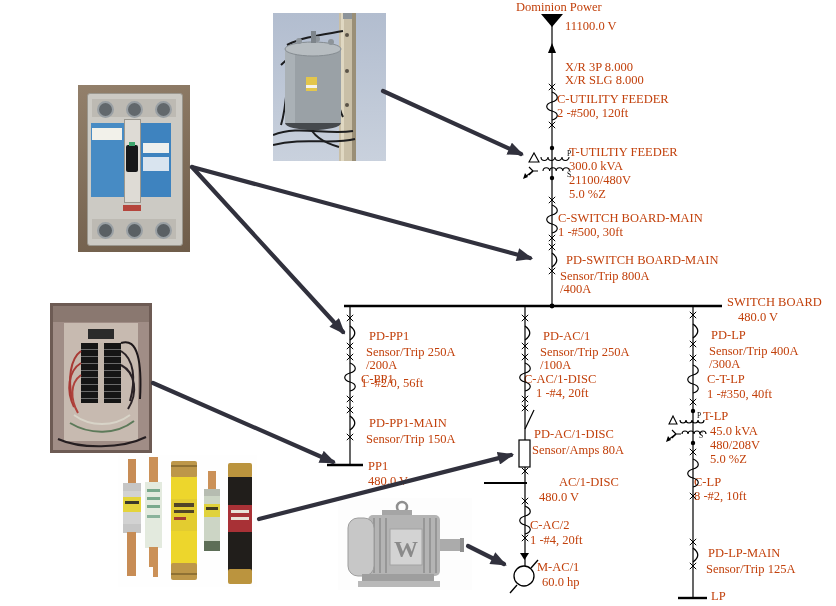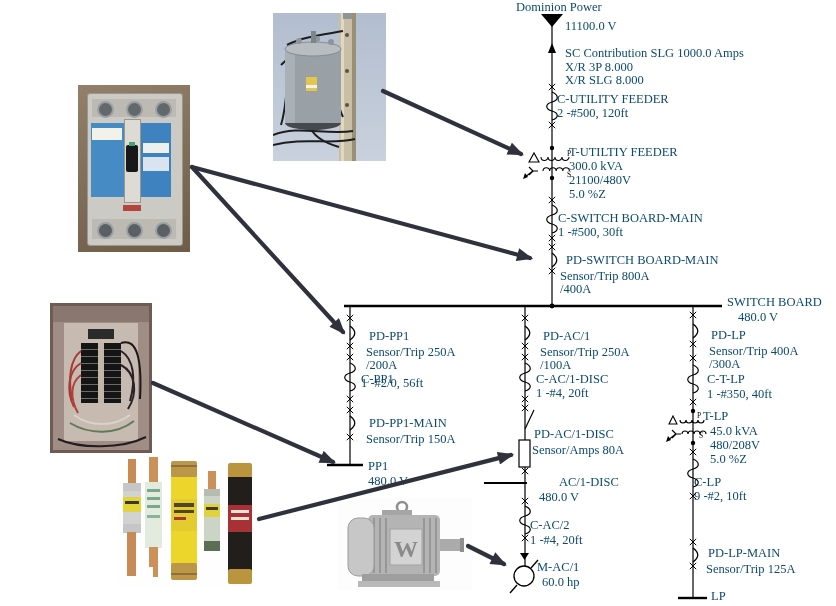--- a/index.html
+++ b/index.html
@@ -1,19 +1,19 @@
 <!DOCTYPE html>
 <html><head>
 <meta charset="utf-8">
 <style>
   html,body{margin:0;padding:0;background:#fff;}
   .stage{position:relative;width:836px;height:606px;background:#fff;overflow:hidden;
          font-family:"Liberation Serif",serif;color:#000;}
   .layer{position:absolute;left:0;top:0;pointer-events:none;}
-  .lbl{position:absolute;font-size:12.5px;line-height:13px;white-space:nowrap;color:#0c4a6e;z-index:2;}
+  .lbl{position:absolute;font-size:12.5px;line-height:13px;white-space:nowrap;color:#c2410c;z-index:2;}
   .photo{position:absolute;overflow:hidden;z-index:1;}
   .abs{position:absolute;}
   svg text{font-family:"Liberation Serif",serif;}
 </style>
 </head>
 <body>
 
 <div class="stage">
 
   <div class="photo" style="left:273px;top:13px;width:113px;height:148px;background:linear-gradient(#b2bdcf,#c9d1dd);">
@@ -158,21 +158,20 @@
       <text x="68" y="59" text-anchor="middle" font-size="24" font-weight="bold" fill="#8a8a8a" font-family="Liberation Sans, sans-serif">W</text>
       <rect x="102" y="41" width="22" height="12" fill="#ababab"></rect>
       <rect x="122" y="40" width="4" height="14" fill="#8f8f8f"></rect>
       <rect x="24" y="76" width="72" height="8" fill="#9e9e9e"></rect>
       <rect x="20" y="83" width="82" height="6" fill="#b8b8b8"></rect>
     </svg>
   </div>
 
   <div class="lbl" style="left:516px;top:1px">Dominion Power</div>
   <div class="lbl" style="left:565px;top:20px">11100.0 V</div>
-  <div class="lbl" style="left:565px;top:47px">SC Contribution SLG 1000.0 Amps</div>
   <div class="lbl" style="left:565px;top:61px">X/R 3P 8.000</div>
   <div class="lbl" style="left:565px;top:74px">X/R SLG 8.000</div>
 
   <div class="lbl" style="left:557px;top:93px">C-UTILITY FEEDER</div>
   <div class="lbl" style="left:557px;top:107px">2 -#500, 120ft</div>
 
   <div class="lbl" style="left:569px;top:146px">T-UTILTIY FEEDER</div>
   <div class="lbl" style="left:569px;top:160px">300.0 kVA</div>
   <div class="lbl" style="left:569px;top:174px">21100/480V</div>
   <div class="lbl" style="left:569px;top:188px">5.0 %Z</div>
@@ -193,42 +192,42 @@
   <div class="lbl" style="left:361px;top:373px">C-PP1</div>
   <div class="lbl" style="left:361px;top:377px">1 -#2/0, 56ft</div>
   <div class="lbl" style="left:369px;top:417px">PD-PP1-MAIN</div>
   <div class="lbl" style="left:366px;top:433px">Sensor/Trip 150A</div>
   <div class="lbl" style="left:368px;top:460px">PP1</div>
   <div class="lbl" style="left:368px;top:475px">480.0 V</div>
 
   <div class="lbl" style="left:543px;top:330px">PD-AC/1</div>
   <div class="lbl" style="left:540px;top:346px">Sensor/Trip 250A</div>
   <div class="lbl" style="left:540px;top:359px">/100A</div>
-  <div class="lbl" style="left:536px;top:373px">C-AC/1-DISC</div>
+  <div class="lbl" style="left:524px;top:373px">C-AC/1-DISC</div>
   <div class="lbl" style="left:536px;top:387px">1 -#4, 20ft</div>
   <div class="lbl" style="left:534px;top:428px">PD-AC/1-DISC</div>
   <div class="lbl" style="left:532px;top:444px">Sensor/Amps 80A</div>
   <div class="lbl" style="left:559px;top:476px">AC/1-DISC</div>
   <div class="lbl" style="left:539px;top:491px">480.0 V</div>
   <div class="lbl" style="left:530px;top:519px">C-AC/2</div>
   <div class="lbl" style="left:530px;top:534px">1 -#4, 20ft</div>
   <div class="lbl" style="left:537px;top:561px">M-AC/1</div>
   <div class="lbl" style="left:542px;top:576px">60.0 hp</div>
 
   <div class="lbl" style="left:711px;top:329px">PD-LP</div>
   <div class="lbl" style="left:709px;top:345px">Sensor/Trip 400A</div>
   <div class="lbl" style="left:709px;top:358px">/300A</div>
   <div class="lbl" style="left:707px;top:373px">C-T-LP</div>
   <div class="lbl" style="left:707px;top:388px">1 -#350, 40ft</div>
   <div class="lbl" style="left:703px;top:410px">T-LP</div>
   <div class="lbl" style="left:710px;top:425px">45.0 kVA</div>
   <div class="lbl" style="left:710px;top:439px">480/208V</div>
   <div class="lbl" style="left:710px;top:453px">5.0 %Z</div>
   <div class="lbl" style="left:694px;top:476px">C-LP</div>
-  <div class="lbl" style="left:694px;top:490px">9 -#2, 10ft</div>
+  <div class="lbl" style="left:694px;top:490px">8 -#2, 10ft</div>
   <div class="lbl" style="left:708px;top:547px">PD-LP-MAIN</div>
   <div class="lbl" style="left:706px;top:563px">Sensor/Trip 125A</div>
   <div class="lbl" style="left:711px;top:590px">LP</div>
 
   <svg class="layer" width="836" height="606" style="z-index:3">
     <defs>
       <g id="tick">
           <line x1="-3.2" y1="-3.2" x2="3.2" y2="3.2"></line>
           <line x1="-3.2" y1="3.2" x2="3.2" y2="-3.2"></line>
         </g>

